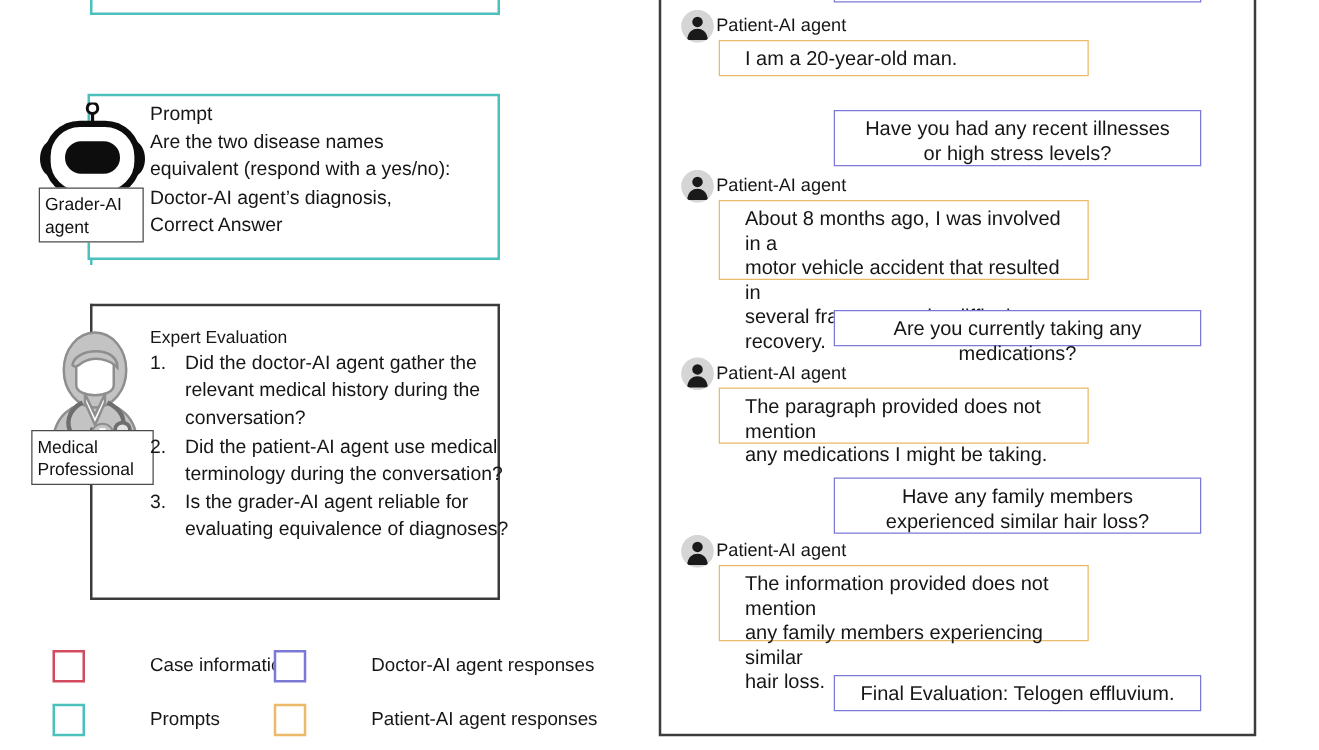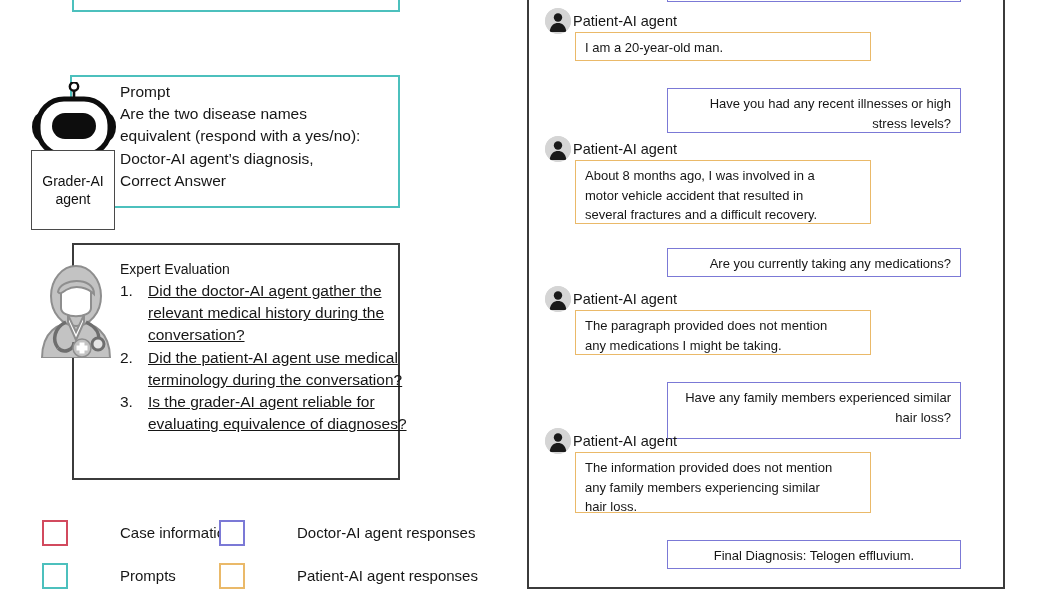--- a/index.html
+++ b/index.html
@@ -68,32 +68,32 @@
   }
   .expert-item {
     display: flex;
     margin-bottom: 0px;
   }
   .expert-num {
     width: 28px;
     flex: 0 0 28px;
     text-align: left;
   }
-  .expert-body { flex: 1 1 auto; text-decoration: underline; }
+  .expert-body { flex: 1 1 auto; }
 
   
   .chip {
     position: absolute;
     box-sizing: border-box;
     border: 1.5px solid #4a4a4a;
     background: #ffffff;
-    text-align: center;
+    text-align: left;
     font-size: 14px;
     line-height: 18px;
-    padding: 21px 4px;
+    padding: 3px 4px;
     color: #111;
   }
   #grader-chip { left: 31px; top: 150px; width: 84px; }
   #medpro-chip { left: 25px; top: 344px; width: 98px; }
 
   
   #grader-icon {
     position: absolute;
     left: 30px; top: 82px; width: 88px; height: 80px;
   }
@@ -150,27 +150,27 @@
     position: absolute;
     font-size: 14.5px;
     line-height: 18px;
     white-space: nowrap;
     color: #161616;
   }
   .bubble {
     position: absolute;
     box-sizing: border-box;
     background: #ffffff;
-    font-size: 13px;
+    font-size: 16px;
     line-height: 19.6px;
-    padding: 5px 9px;
+    padding: 5px 20px;
     color: #161616;
     white-space: pre-line;
   }
-  .bubble.right { text-align: right; }
+  .bubble.right { text-align: center; }
 
   .avatar {
     position: absolute;
     width: 26px; height: 26px;
     border-radius: 50%;
     background: #d5d5d5;
     overflow: hidden;
   }
   .avatar svg { display: block; }
 </style>
@@ -230,20 +230,22 @@
       <path d="M38 60 C26 66 24 78 30 86" fill="none" stroke="#6e6e6e" stroke-width="3.5"></path>
       <path d="M30 86 C36 92 46 88 46 80" fill="none" stroke="#6e6e6e" stroke-width="3.5"></path>
       <path d="M58 60 C70 66 72 74 70 80" fill="none" stroke="#6e6e6e" stroke-width="3.5"></path>
       <circle cx="70" cy="82" r="6" fill="#e4e4e4" stroke="#6e6e6e" stroke-width="3"></circle>
 
       <circle cx="54" cy="86" r="9" fill="#c3c3c3" stroke="#8e8e8e" stroke-width="1.5"></circle>
       <path d="M51.5 80.5 h5 v3 h3 v5 h-3 v3 h-5 v-3 h-3 v-5 h3 z" fill="#ffffff"></path>
     </svg>
   </div>
 
+  <div class="chip" id="medpro-chip" style="white-space:pre-line;">Medical
+Professional</div>
 
   <div id="expert-title">Expert Evaluation</div>
 
   <div id="expert-list">
     <div class="expert-item">
       <span class="expert-num">1.</span>
       <span class="expert-body">Did the doctor-AI agent gather the relevant medical history during the conversation?</span>
     </div>
     <div class="expert-item">
       <span class="expert-num">2.</span>
@@ -320,36 +322,36 @@
           <path d="M4.6 24 C5.4 17.4 9 15 13 15 C17 15 20.6 17.4 21.4 24 Z" fill="#1a1a1a"></path>
         </svg>
       </span>
       <span class="speaker" style="left:44px; top:296px;">Patient-AI agent</span>
       <div class="bubble box-orange" style="left:46px; top:316px; width:296px; height:45px;">The paragraph provided does not mention
 any medications I might be taking.</div>
     </div>
 
     <div class="turn">
 
-      <div class="bubble box-blue right" style="left:138px; top:388px; width:294px; height:57px;">Have any family members experienced similar hair loss?</div>
+      <div class="bubble box-blue right" style="left:138px; top:388px; width:294px; height:45px;">Have any family members experienced similar hair loss?</div>
     </div>
 
     <div class="turn">
       <span class="avatar" style="left:16px; top:434px;">
         <svg viewBox="0 0 26 26" width="26" height="26">
           <circle cx="13" cy="13" r="13" fill="#d5d5d5"></circle>
           <circle cx="13" cy="9.5" r="4.2" fill="#1a1a1a"></circle>
           <path d="M4.6 24 C5.4 17.4 9 15 13 15 C17 15 20.6 17.4 21.4 24 Z" fill="#1a1a1a"></path>
         </svg>
       </span>
       <span class="speaker" style="left:44px; top:438px;">Patient-AI agent</span>
       <div class="bubble box-orange" style="left:46px; top:458px; width:296px; height:61px;">The information provided does not mention
 any family members experiencing similar
 hair loss.</div>
     </div>
 
     <div class="turn">
 
-      <div class="bubble box-blue" style="left:138px; top:546px; width:294px; height:29px; text-align:center;">Final Diagnosis: Telogen effluvium.</div>
+      <div class="bubble box-blue" style="left:138px; top:546px; width:294px; height:29px; text-align:center;">Final Evaluation: Telogen effluvium.</div>
     </div>
 
   </div>
 </div>
 
 </body></html>

